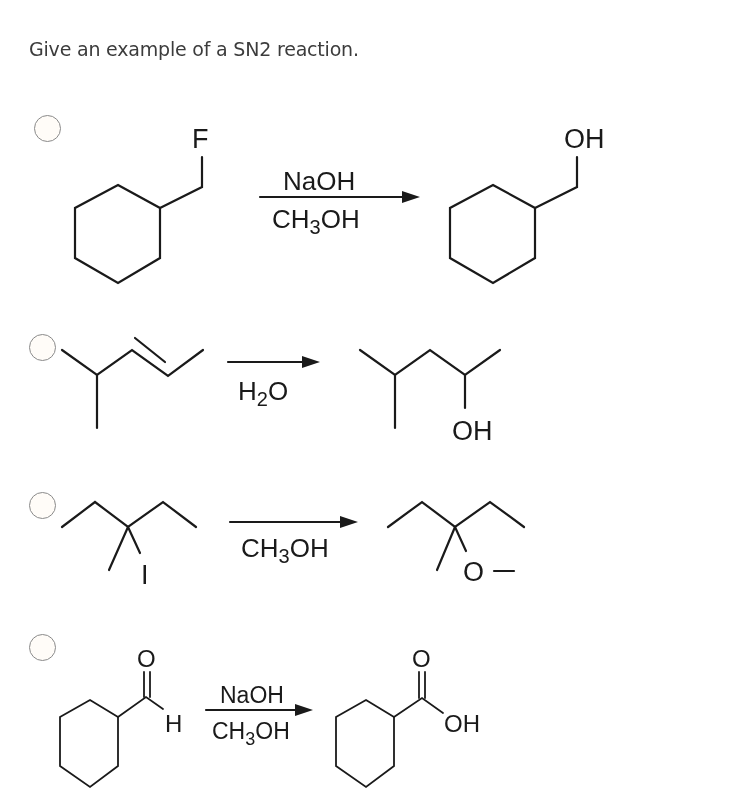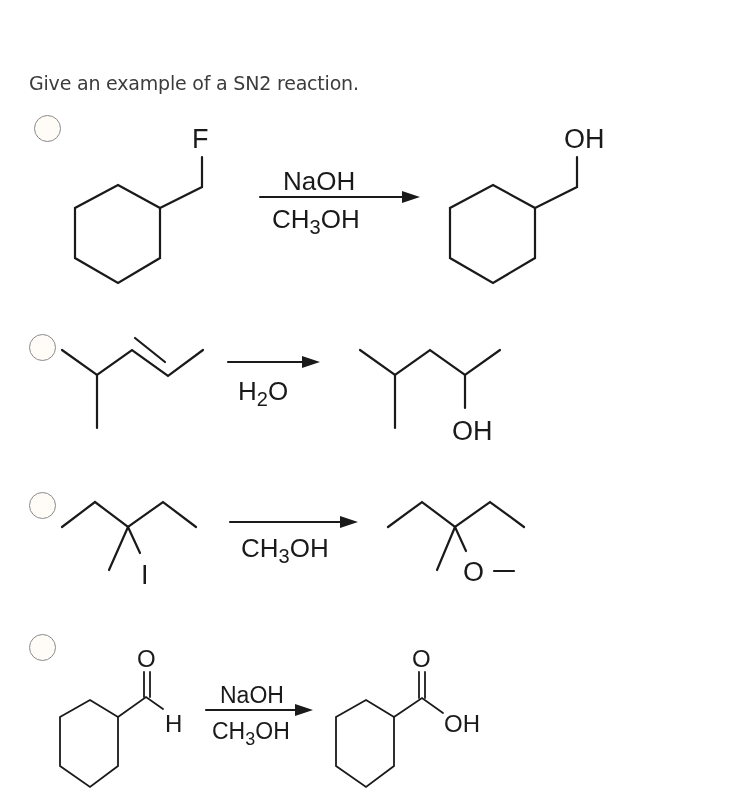--- a/index.html
+++ b/index.html
@@ -15,21 +15,20 @@
       font-family: "Liberation Sans", sans-serif;
     }
     .question {
       position: absolute;
       left: 29px;
       top: 38px;
       font-family: "DejaVu Sans", sans-serif;
       font-size: 19px;
       color: #3c3c3c;
       letter-spacing: -0.2px;
-      margin-top: 34px;
     }
     .radio {
       position: absolute;
       width: 27px;
       height: 27px;
       border-radius: 50%;
       border: 1px solid #8a8a8a;
       background: #fffcf8;
       box-sizing: border-box;
       cursor: pointer;

